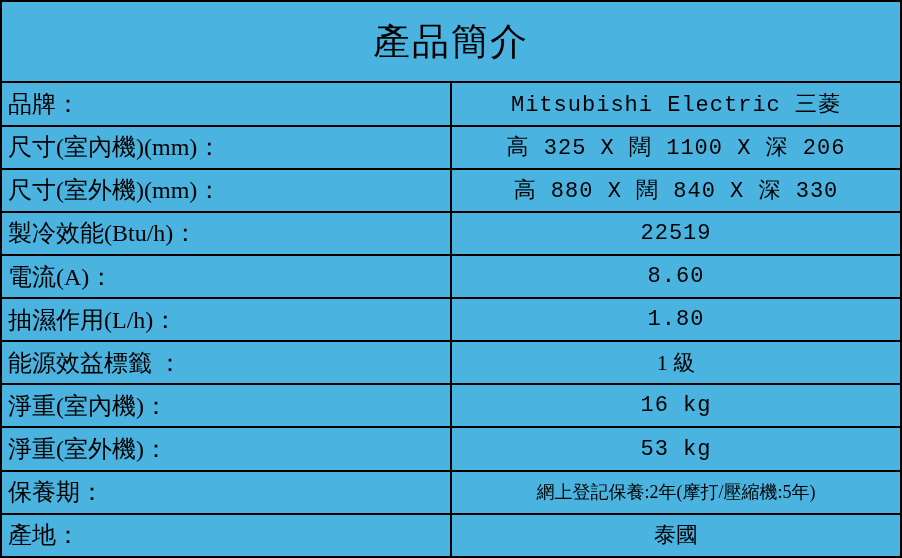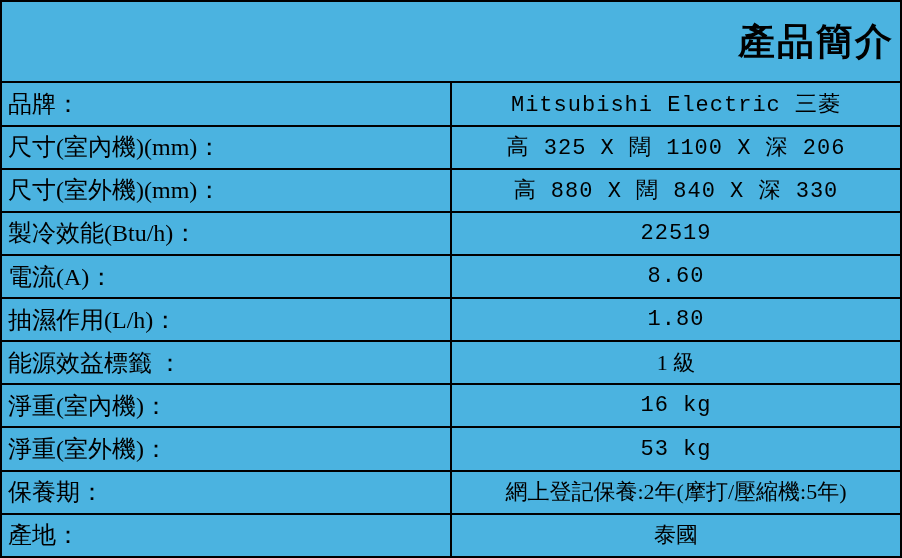--- a/index.html
+++ b/index.html
@@ -22,23 +22,23 @@
   }
   .spec-table td {
     border: 2px solid #000000;
     background: #4BB3E0;
     padding: 0 6px;
     vertical-align: middle;
     white-space: nowrap;
     overflow: hidden;
   }
   .title-cell {
-    text-align: right;
+    text-align: center;
     font-size: 37px;
-    font-weight: bold;
+    font-weight: normal;
     letter-spacing: 2px;
     height: 66px;
     font-family: "Liberation Serif", "DejaVu Serif", serif;
     margin-left: 33px;
   }
   .label-cell {
     width: 242px;
     font-size: 24px;
     text-align: left;
     letter-spacing: 0px;
@@ -49,21 +49,21 @@
     font-size: 22px;
     font-family: "Liberation Mono", "DejaVu Sans Mono", monospace;
     letter-spacing: 1px;
     margin-top: 40px;
   }
   .value-cell.serif {
     font-family: "Liberation Serif", "DejaVu Serif", serif;
     letter-spacing: 0px;
   }
   .value-cell.small {
-    font-size: 22px;
+    font-size: 18px;
     letter-spacing: 0px;
     font-family: "Liberation Serif", "DejaVu Serif", serif;
   }
   .row-std td { height: 34px; }
 </style>
 </head>
 <body>
 
 <table class="spec-table">
   <tbody>

